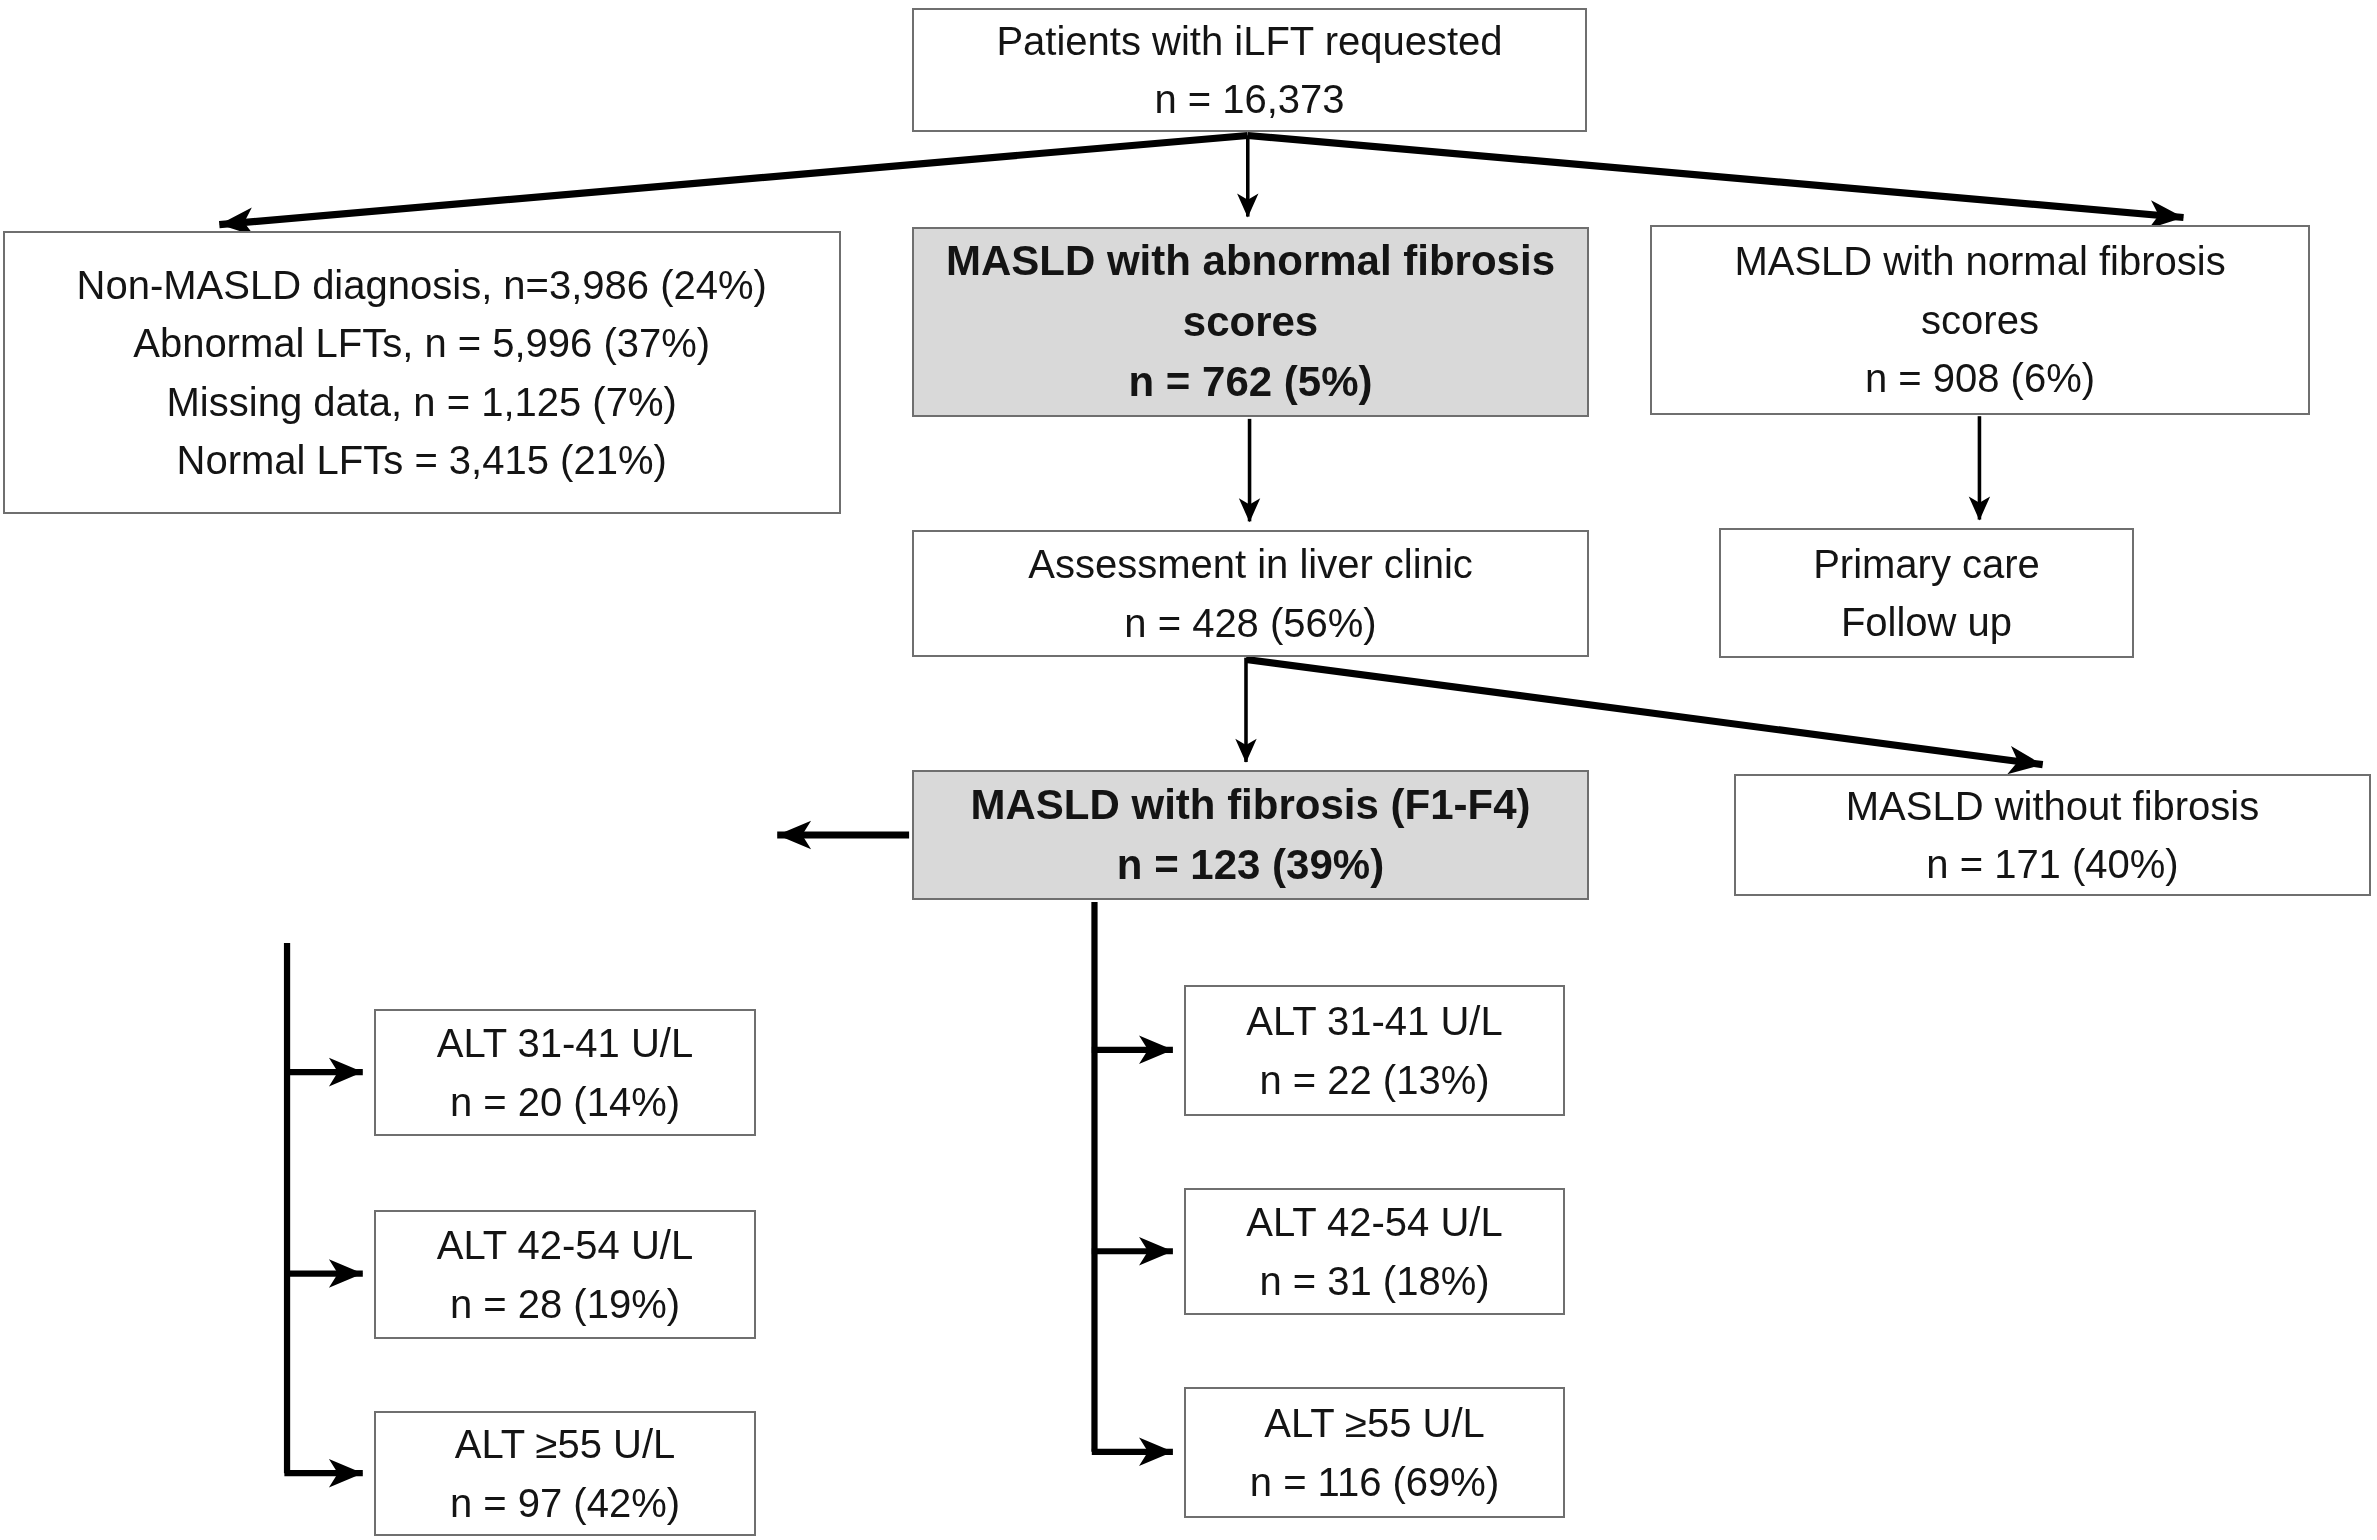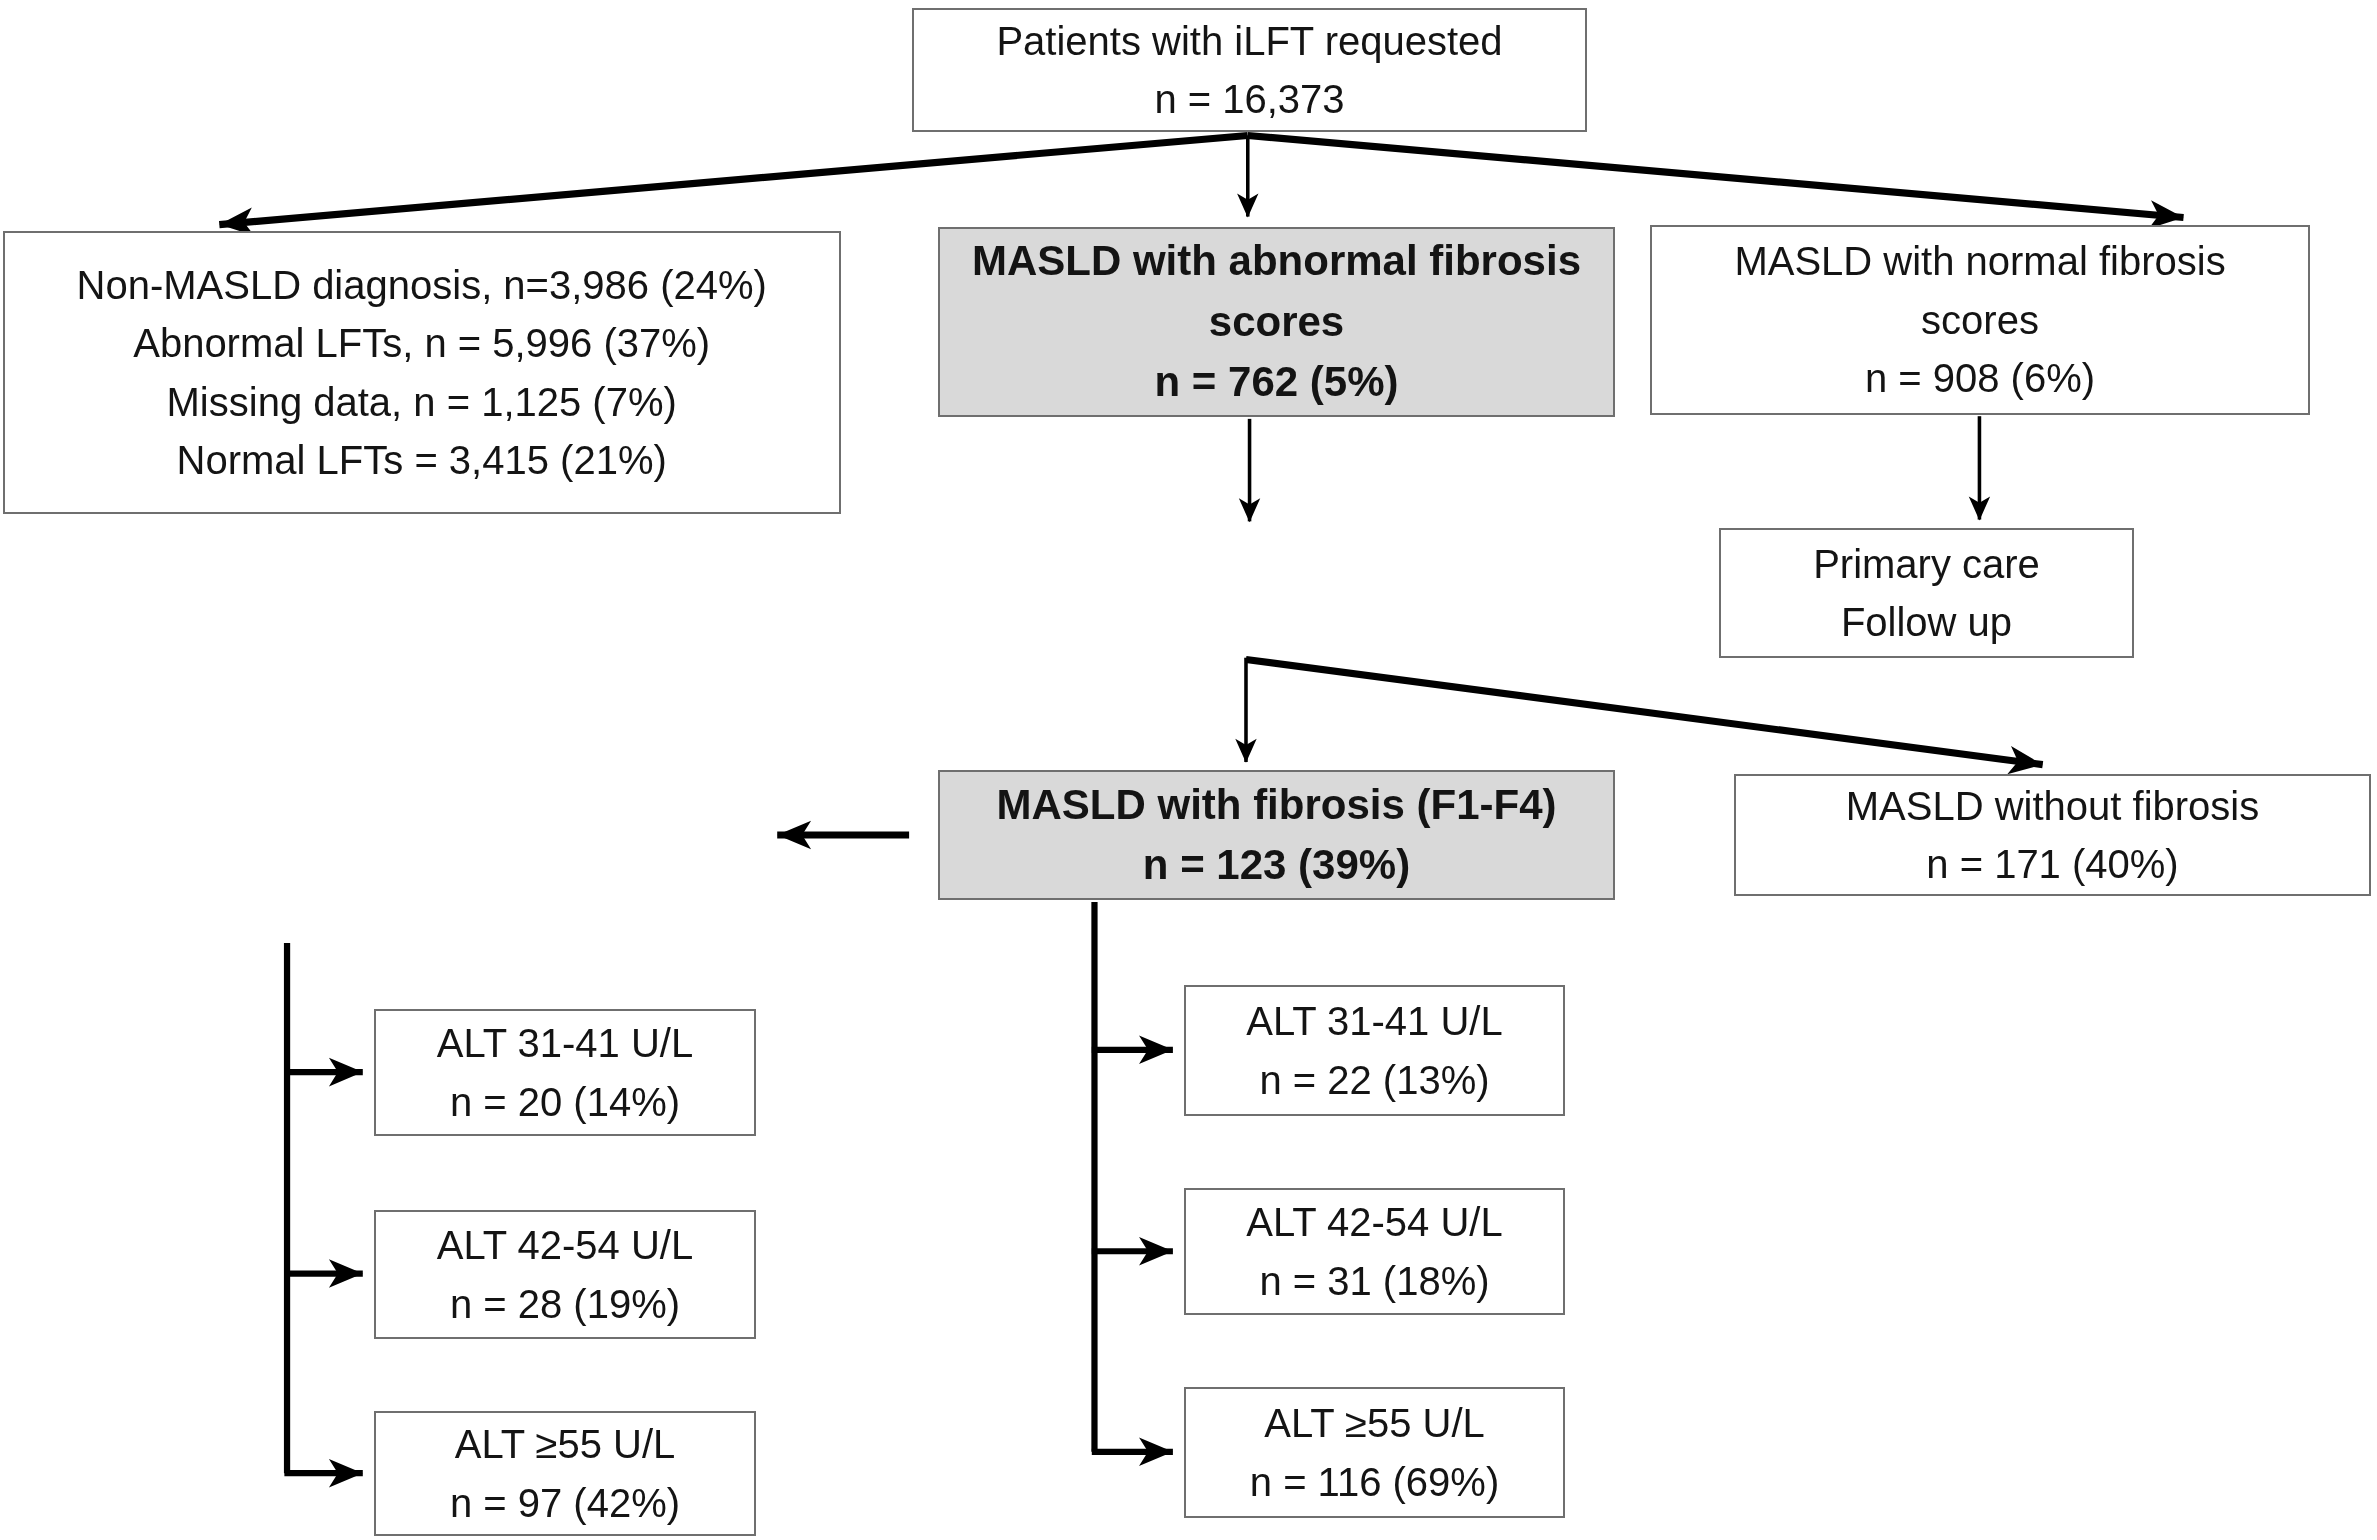--- a/index.html
+++ b/index.html
@@ -12,21 +12,21 @@
     font-family:"Liberation Sans","DejaVu Sans",sans-serif;color:var(--text);
     overflow:hidden;
   }
   .edges{position:absolute;left:0;top:0;width:2377px;height:1540px;}
   .box{
     position:absolute;box-sizing:border-box;background:var(--box-fill);
     border:2.7px solid var(--box-border);
     display:flex;flex-direction:column;justify-content:center;align-items:center;
     text-align:center;font-size:40px;line-height:1.46;white-space:nowrap;
   }
-  .box.highlight{background:var(--highlight-fill);font-weight:700;font-size:42px;line-height:1.44;margin-left:26px;}
+  .box.highlight{background:var(--highlight-fill);font-weight:700;font-size:42px;line-height:1.44;}
   .edge{stroke:var(--arrow);fill:none;}
   .w-thick{stroke-width:8px;}
   .w-mid{stroke-width:7px;}
   .w-thin{stroke-width:4px;}
   .arrowhead{fill:var(--arrow);stroke:none;}
 </style>
 </head>
 <body>
 
 <div class="canvas">
@@ -81,20 +81,24 @@
     <div>scores</div>
     <div>n = 762 (5%)</div>
   </div>
 
   <div class="box" style="left:1650px;top:225px;width:660px;height:190px">
     <div>MASLD with normal fibrosis</div>
     <div>scores</div>
     <div>n = 908 (6%)</div>
   </div>
 
+  <div class="box" style="left:912px;top:530px;width:677px;height:127px">
+    <div>Assessment in liver clinic</div>
+    <div>n = 428 (56%)</div>
+  </div>
 
   <div class="box" style="left:1719px;top:528px;width:415px;height:130px">
     <div>Primary care</div>
     <div>Follow up</div>
   </div>
 
 
   <div class="box highlight" style="left:912px;top:770px;width:677px;height:130px">
     <div>MASLD with fibrosis (F1-F4)</div>
     <div>n = 123 (39%)</div>

